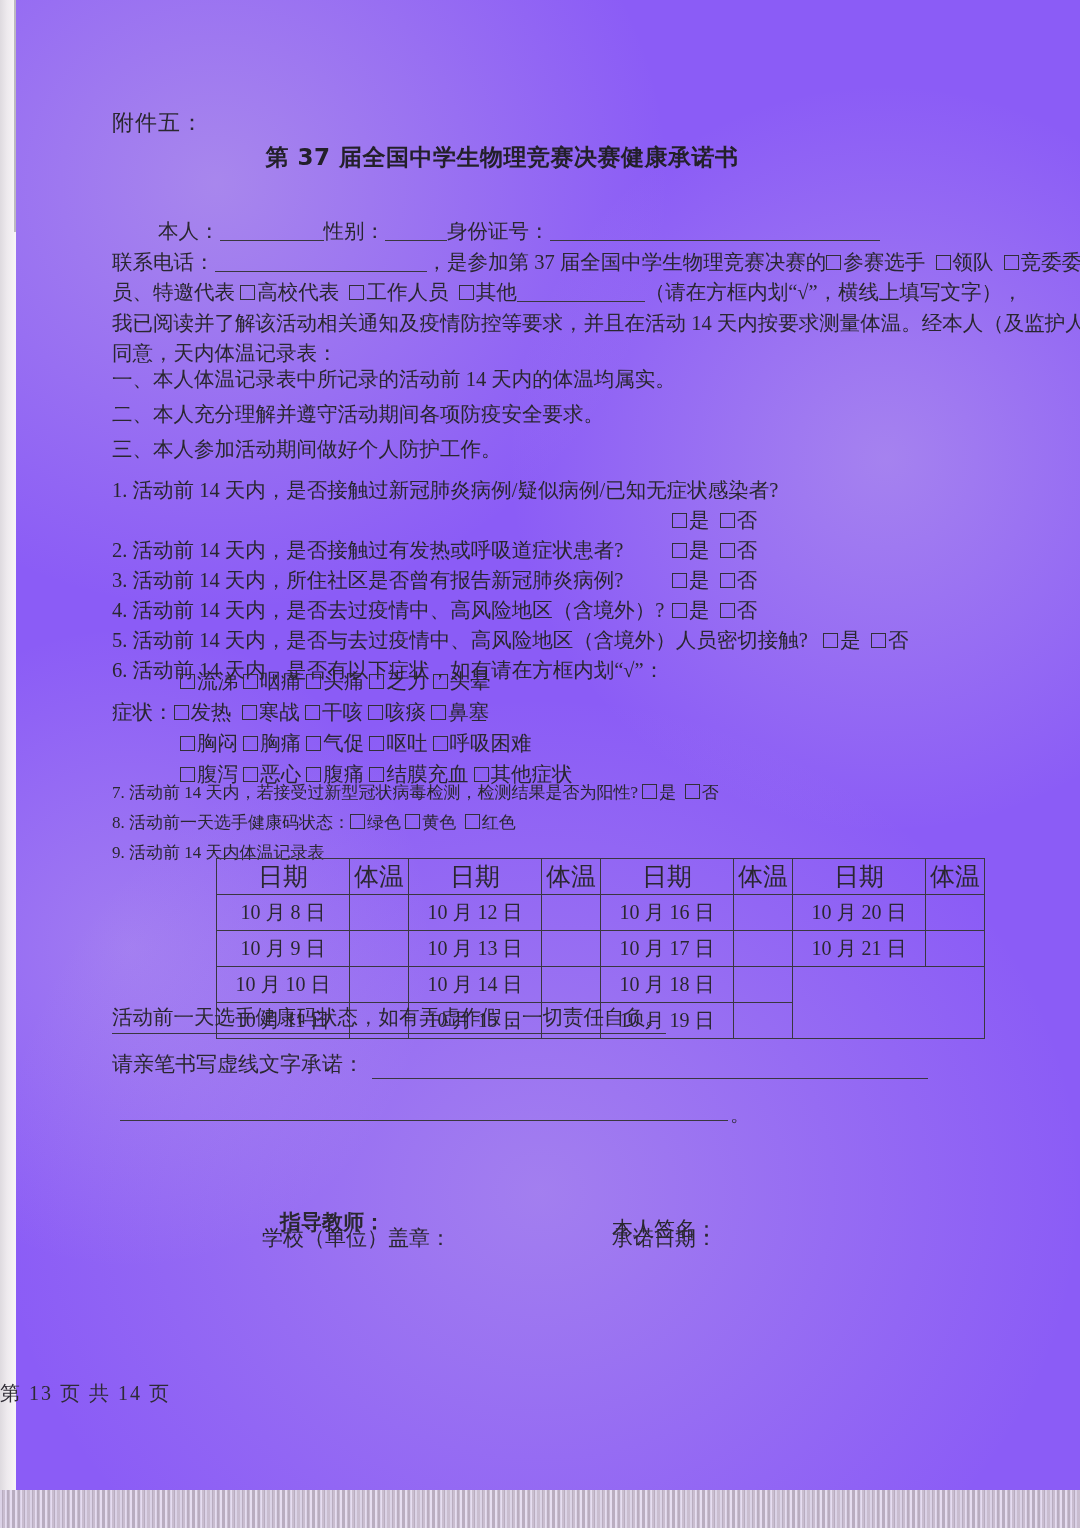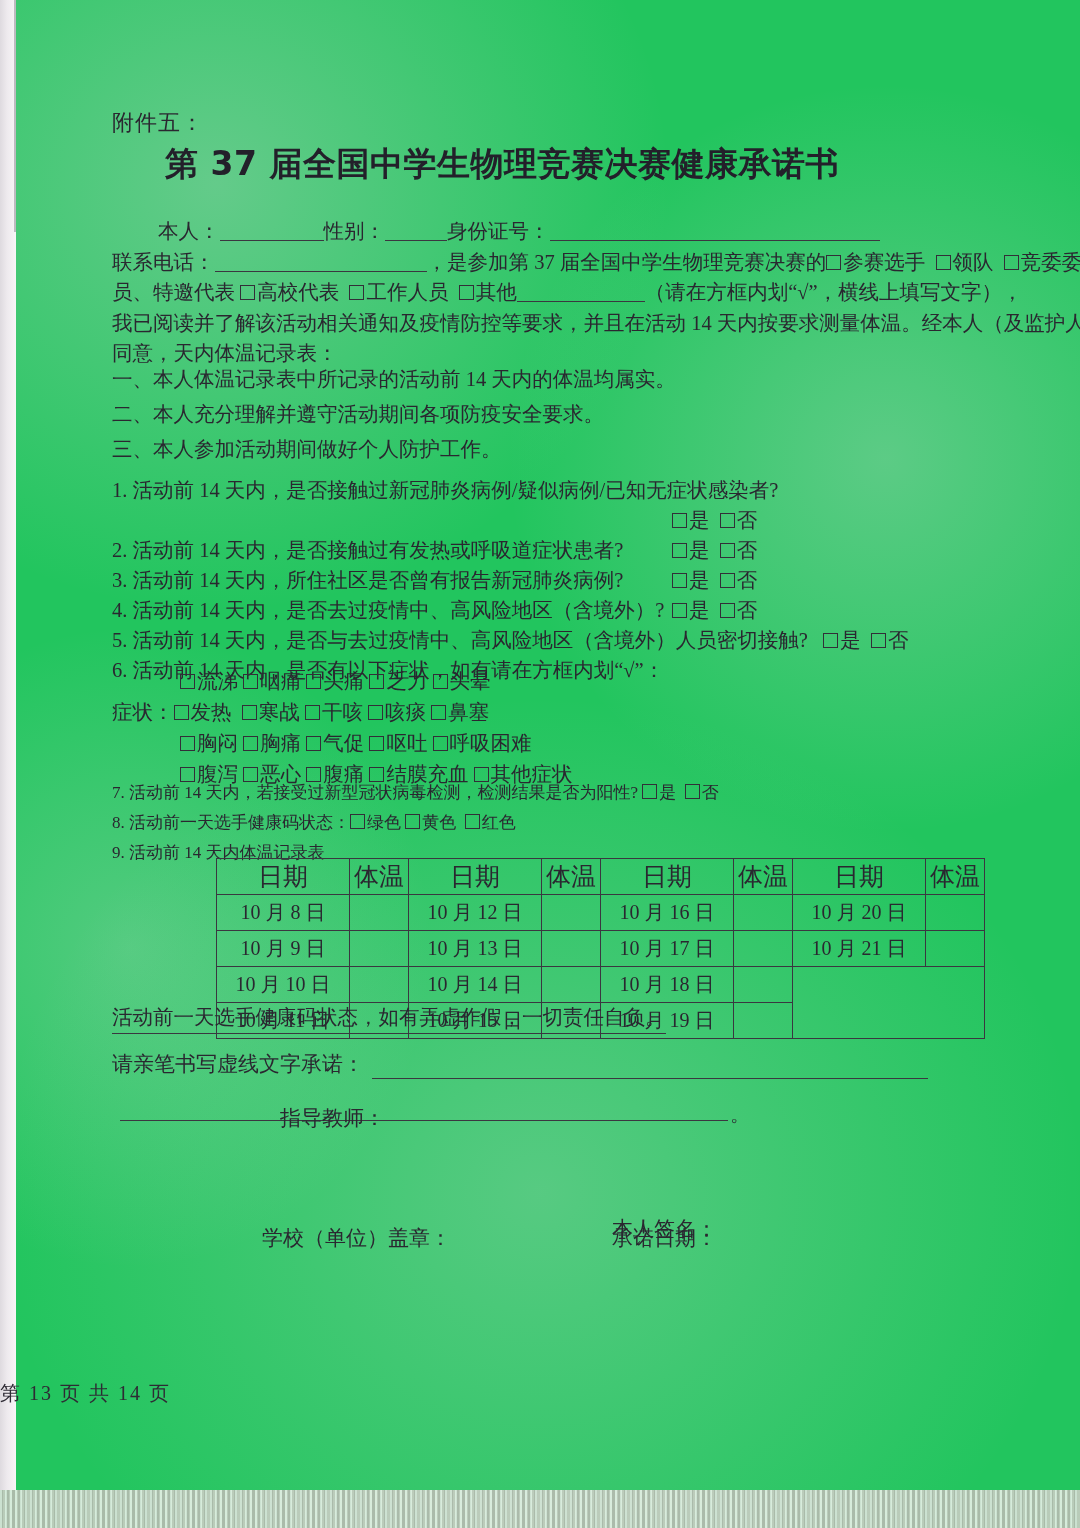--- a/index.html
+++ b/index.html
@@ -12,21 +12,21 @@
     background: #ffffff;
     font-family: "Liberation Serif", "DejaVu Serif", serif;
     overflow: hidden;
     position: relative;
   }
 
   
   #page {
     position: absolute;
     inset: 0;
-    background: #22c55e;
+    background: #8b5cf6;
     overflow: hidden;
   }
   #page::before {
     
     content: "";
     position: absolute;
     inset: 0;
     background:
       radial-gradient(ellipse 60% 40% at 20% 12%, rgba(222,214,220,.35), transparent 70%),
       radial-gradient(ellipse 50% 35% at 82% 30%, rgba(226,218,224,.30), transparent 70%),
@@ -86,21 +86,21 @@
     letter-spacing: 1px;
   }
 
   .doc-title {
     position: absolute;
     left: 0; top: 142px;
     width: 1004px;
     text-align: center;
     font-family: "DejaVu Sans", "Liberation Sans", sans-serif;
     font-weight: bold;
-    font-size: 33px;
+    font-size: 23px;
     letter-spacing: 0.5px;
     color: #23202a;
   }
 
   
   .body-block {
     position: absolute;
     left: 112px;
     top: 216px;
     width: 858px;
@@ -242,21 +242,21 @@
     top: 1101px;
     font-size: 20px;
   }
 
   
   .sig {
     position: absolute;
     font-size: 21px;
     white-space: nowrap;
   }
-  .sig-teacher { left: 280px; top: 1104px; }
+  .sig-teacher { left: 280px; top: 1208px; font-weight: bold; }
   .sig-self    { left: 612px; top: 1168px; margin-top: 47px; }
   .sig-school  { left: 262px; top: 1224px; }
   .sig-date    { left: 612px; top: 1224px; }
 
   .footer {
     position: absolute;
     left: 0; top: 1380px;
     width: 1080px;
     font-size: 20px;
     letter-spacing: 2px;

